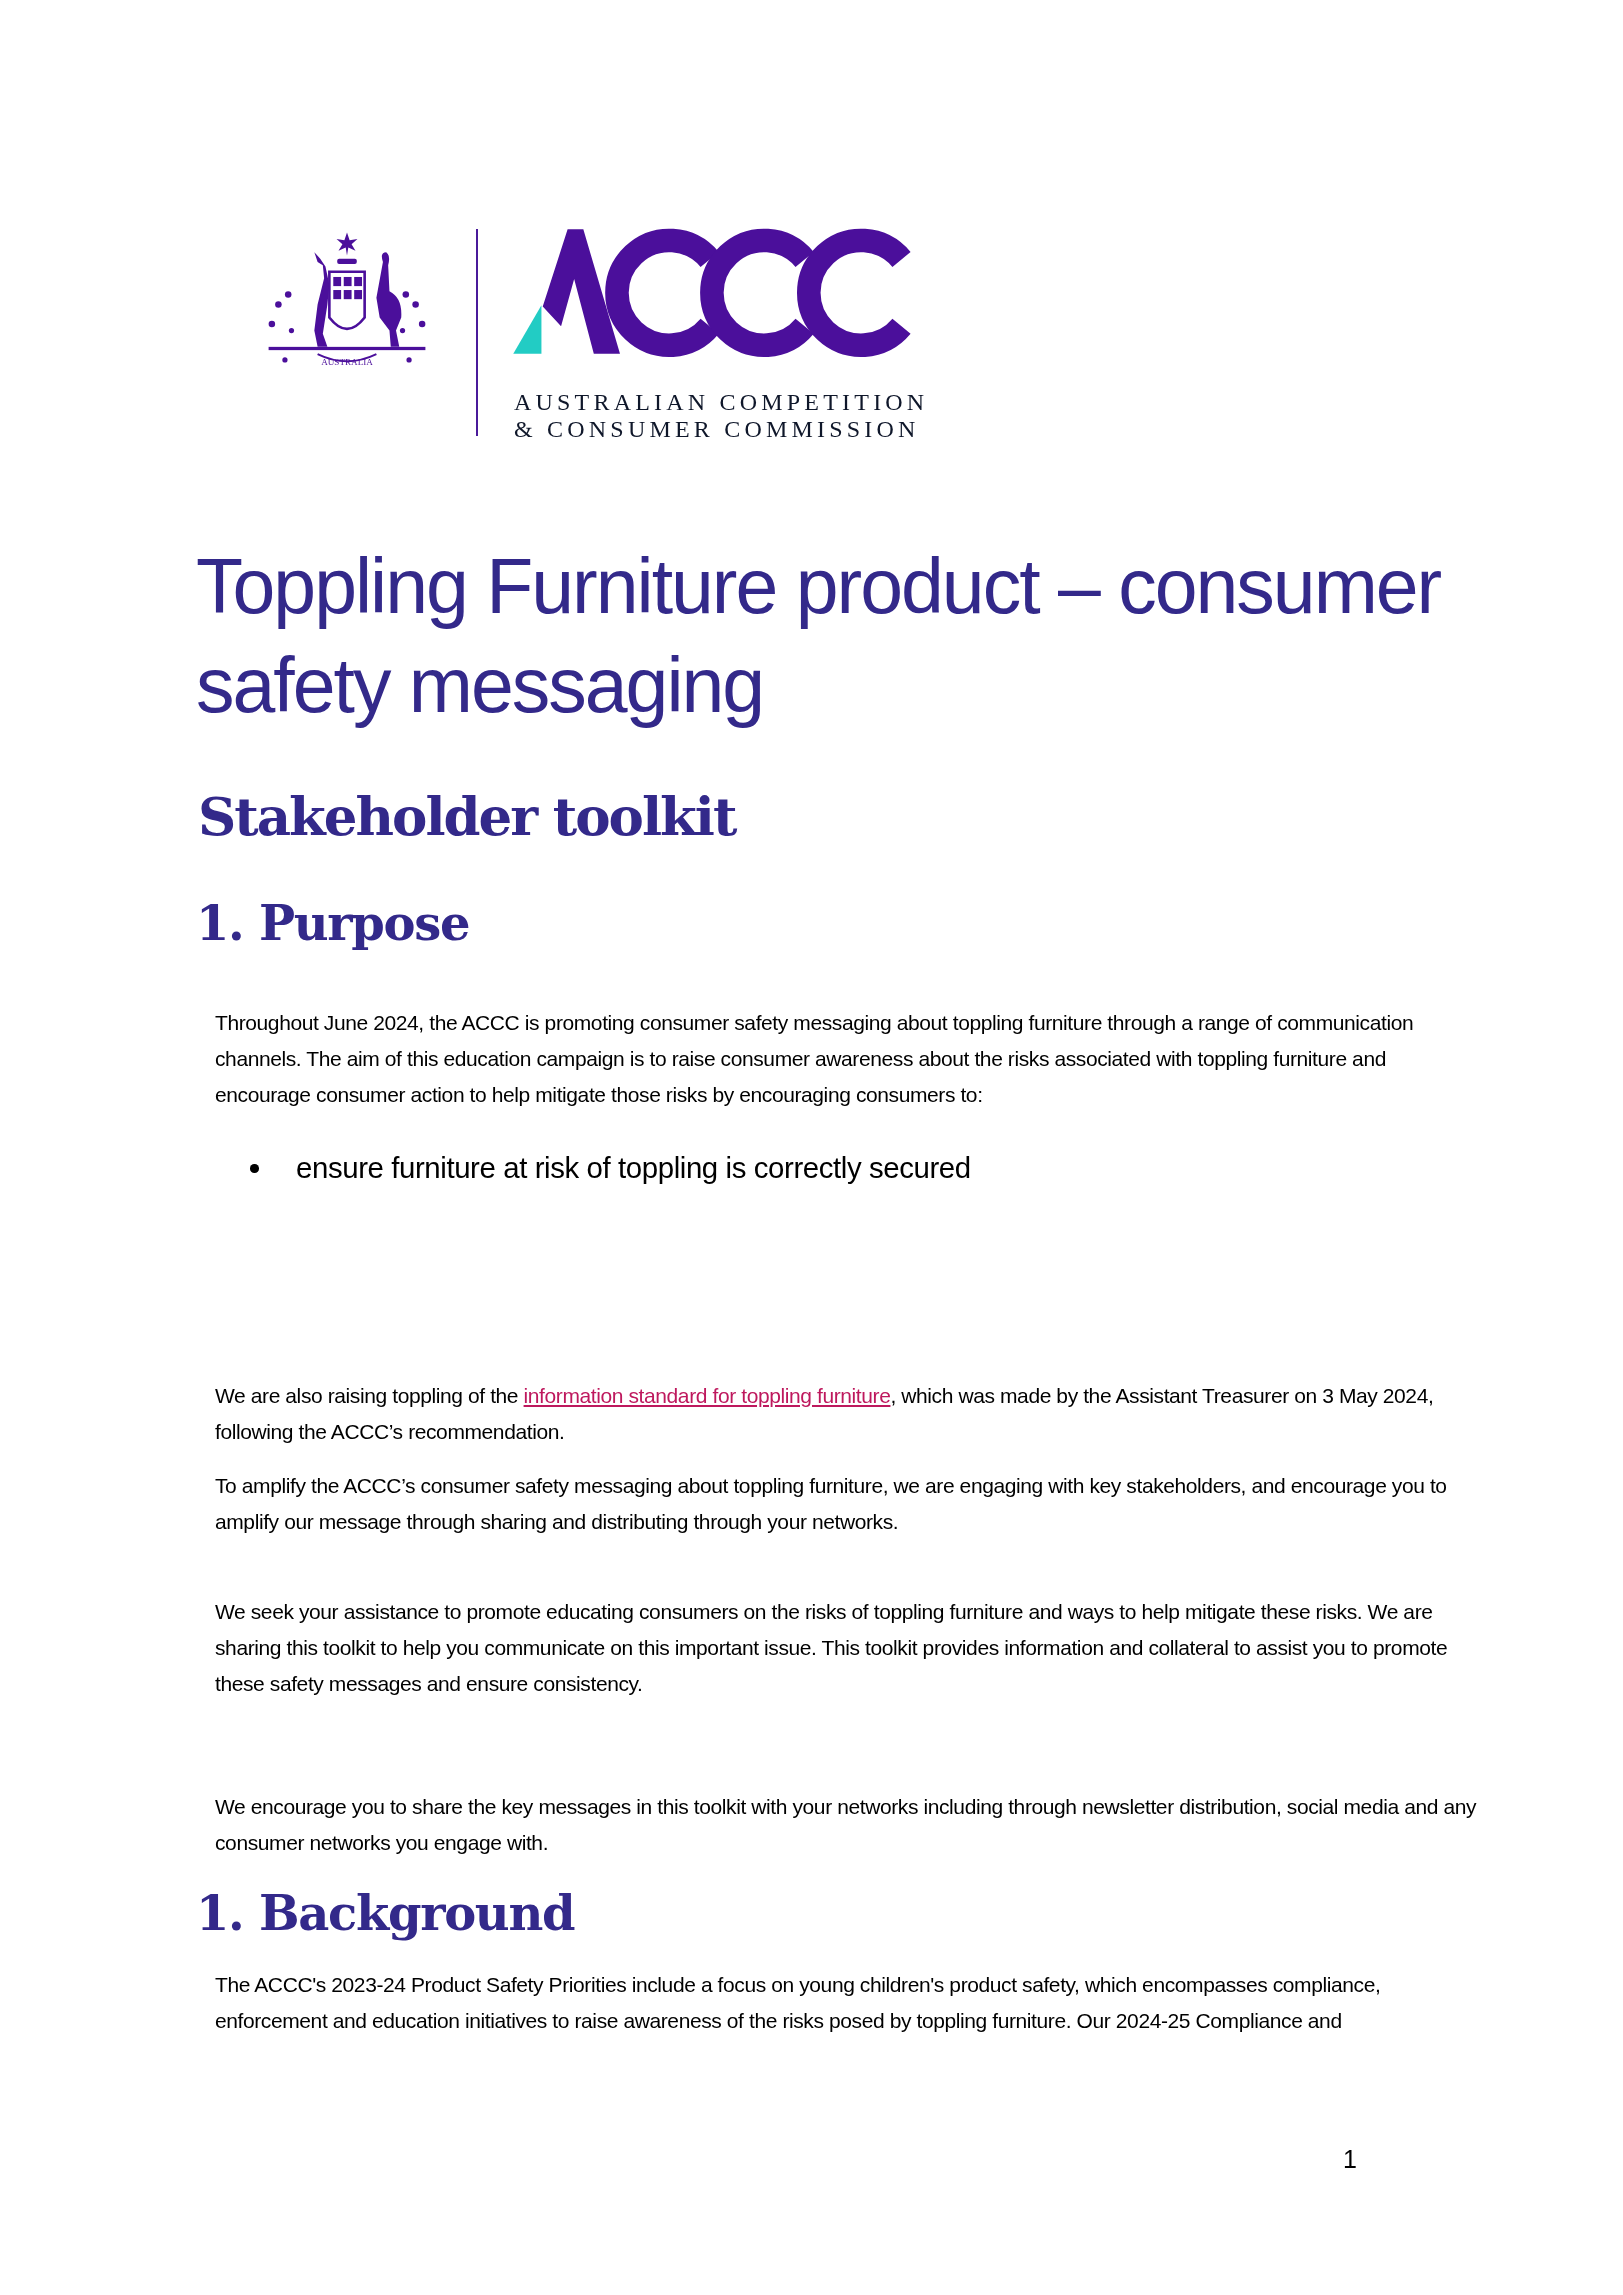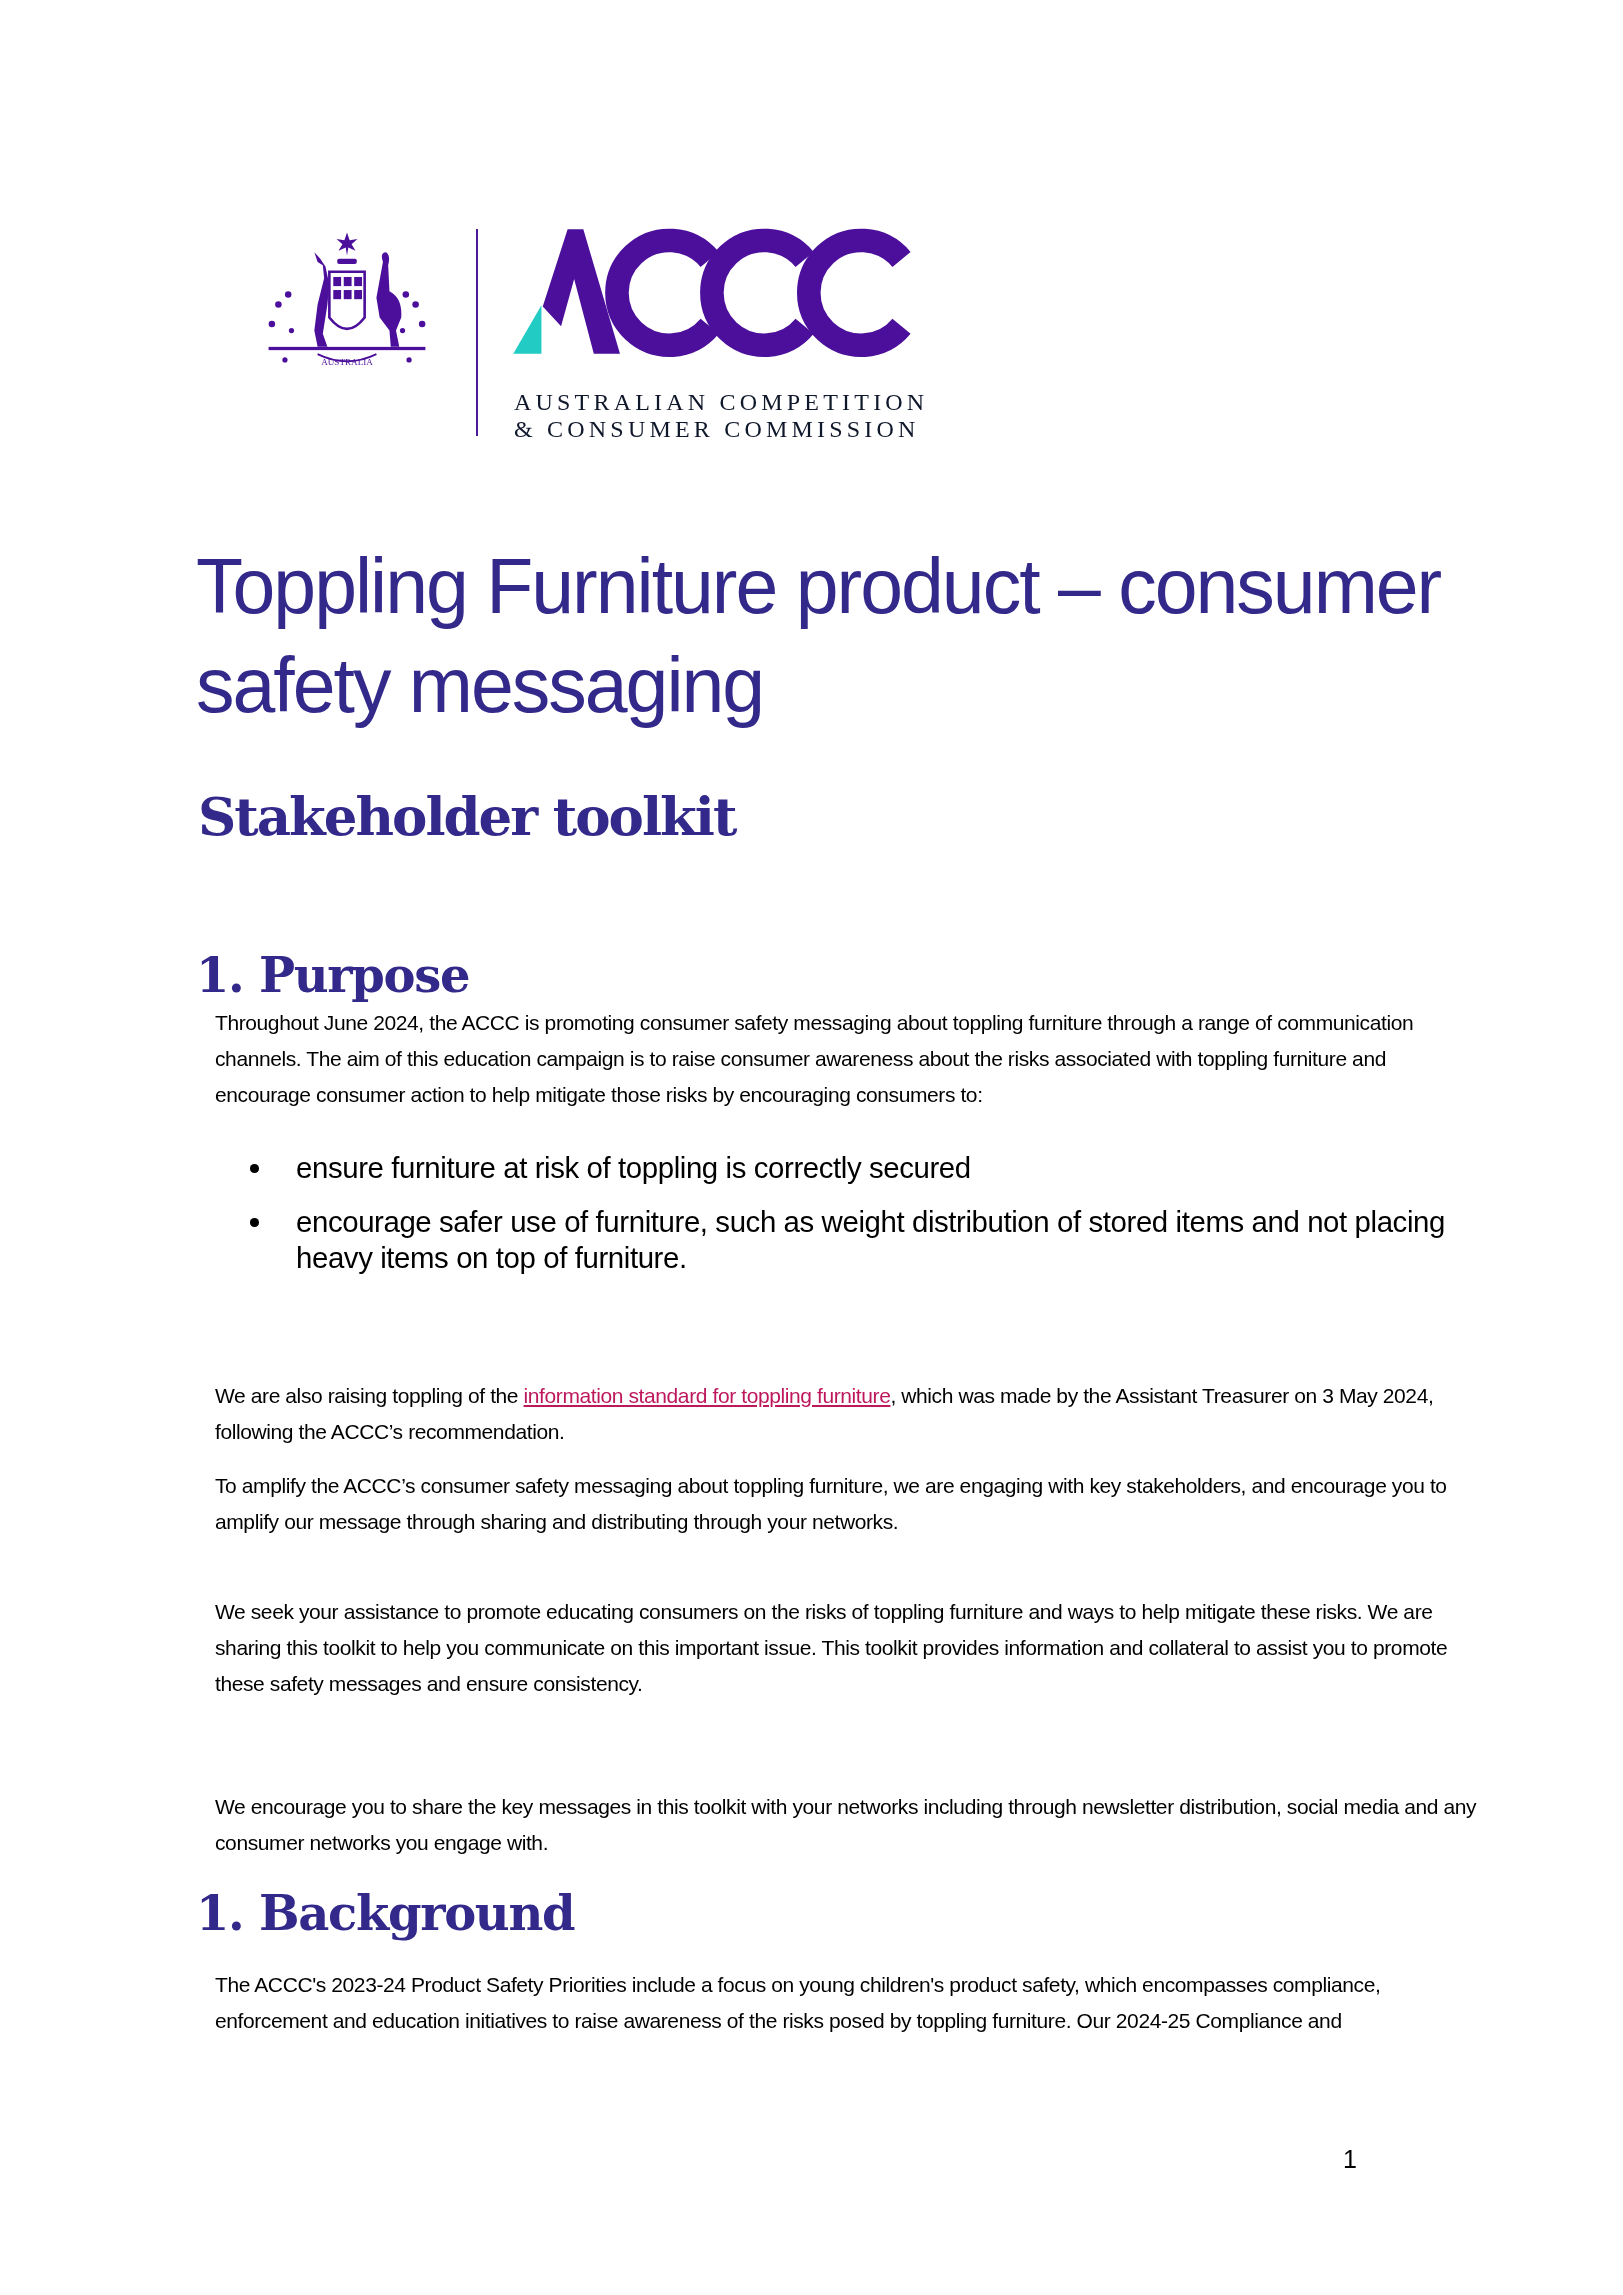--- a/index.html
+++ b/index.html
@@ -9,21 +9,21 @@
   #crest { left:252px; top:226px; width:190px; height:147px; }
   #divider { left:476px; top:229px; width:2px; height:207px; background:#4a1a9a; }
   #accc-mark { left:510px; top:228px; width:419px; height:131px; }
   .org-line { position:absolute; left:514px; font-family:"Liberation Serif", serif; color:#0f172a; font-size:24px; letter-spacing:4.2px; white-space:nowrap; line-height:1; }
   #org1 { top:390px; }
   #org2 { top:417px; }
   
   #title { left:196px; top:537px; width:1276px; font-family:Liberation Sans, sans-serif; color:#33298a; font-size:77px; line-height:99px; font-weight:normal; margin:0; letter-spacing:-2px; }
   #subtitle { left:198px; top:785px; font-family:"DejaVu Serif", serif; color:#33298a; font-size:53px; font-weight:bold; margin:0; letter-spacing:-2px; line-height:1.2; }
   .h2 { position:absolute; left:196px; font-family:"DejaVu Serif", serif; color:#33298a; font-size:48px; font-weight:bold; margin:0; letter-spacing:-1.3px; line-height:1.2; }
-  #h-purpose { top:947px; }
+  #h-purpose { top:895px; }
   #h-background { top:1885px; }
   .para { position:absolute; left:198px; width:1263px; font-size:21px; line-height:36px; margin:17px; letter-spacing:-0.4px; }
   #p1 { top:988px; }
   #bullets { position:absolute; left:198px; top:1150px; width:1263px; margin:0; padding:0; list-style:none; font-size:29.4px; line-height:36px; letter-spacing:-0.4px; }
   #bullets li { position:relative; padding-left:98px; margin-bottom:17.7px; }
   #bullets li .dot { position:absolute; left:52px; top:14.4px; width:8.5px; height:8.5px; border-radius:50%; background:#000; }
   #p2 { top:1361px; }
   #p3 { top:1451px; }
   #p4 { top:1577px; }
   #p5 { top:1772px; }
@@ -90,21 +90,20 @@
 <div id="org2" class="org-line">&amp; CONSUMER COMMISSION</div>
 
 <h1 id="title" class="abs">Toppling Furniture product – consumer safety messaging</h1>
 <h2 id="subtitle" class="abs">Stakeholder toolkit</h2>
 
 <h2 id="h-purpose" class="h2">1.  Purpose</h2>
 <p id="p1" class="para">Throughout June 2024, the ACCC is promoting consumer safety messaging about toppling furniture through a range of communication channels. The aim of this education campaign is to raise consumer awareness about the risks associated with toppling furniture and encourage consumer action to help mitigate those risks by encouraging consumers to:</p>
 
 <ul id="bullets">
   <li><span class="dot"></span><span>ensure furniture at risk of toppling is correctly secured</span></li>
-  <li><span class="dot"></span><span>encourage safer use of furniture, such as weight distribution of stored items and not placing heavy items on top of furniture.</span></li>
 </ul>
 
 <p id="p2" class="para"><span>We are also raising toppling of the </span><a class="link">information standard for toppling furniture</a><span>, which was made by the Assistant Treasurer on 3 May 2024, following the ACCC’s recommendation.</span></p>
 
 <p id="p3" class="para">To amplify the ACCC’s consumer safety messaging about toppling furniture, we are engaging with key stakeholders, and encourage you to amplify our message through sharing and distributing through your networks.</p>
 <p id="p4" class="para">We seek your assistance to promote educating consumers on the risks of toppling furniture and ways to help mitigate these risks. We are sharing this toolkit to help you communicate on this important issue. This toolkit provides information and collateral to assist you to promote these safety messages and ensure consistency.</p>
 <p id="p5" class="para">We encourage you to share the key messages in this toolkit with your networks including through newsletter distribution, social media and any consumer networks you engage with.</p>
 
 <h2 id="h-background" class="h2">1. Background</h2>
 <p id="p6" class="para">The ACCC's 2023-24 Product Safety Priorities include a focus on young children's product safety, which encompasses compliance, enforcement and education initiatives to raise awareness of the risks posed by toppling furniture. Our 2024-25 Compliance and</p>

